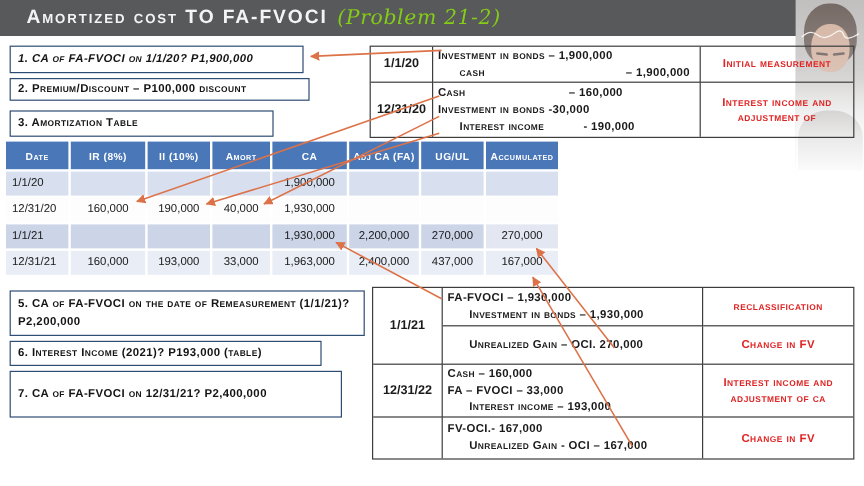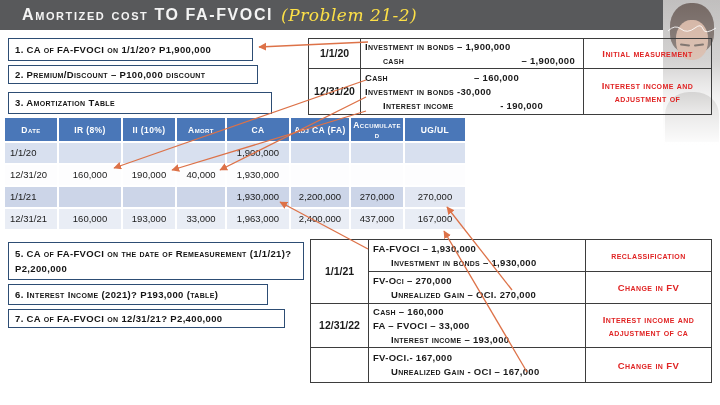--- a/index.html
+++ b/index.html
@@ -3,21 +3,21 @@
 <meta charset="utf-8">
 <style>
   html,body{margin:0;padding:0;}
   .slide{position:relative;width:720px;height:405px;background:#ffffff;overflow:hidden;
          font-family:"Liberation Sans",sans-serif;font-variant:small-caps;color:#1a1a1a;}
 
   
   .titlebar{position:absolute;left:0;top:0;width:720px;height:30px;background:#58595b;z-index:1;
             display:flex;align-items:center;padding-left:22px;box-sizing:border-box;}
   .title-main{color:#f4f4f4;font-size:16px;font-weight:800;letter-spacing:1.6px;}
-  .title-script{color:#fde047;font-family:"DejaVu Serif",serif;font-style:italic;font-weight:500;
+  .title-script{color:#84cc16;font-family:"DejaVu Serif",serif;font-style:italic;font-weight:500;
                 font-size:17px;letter-spacing:.5px;margin-left:8px;font-variant:normal;}
 
   
   .webcam{position:absolute;left:663px;top:0;width:57px;height:148px;z-index:2;
           background:linear-gradient(#b3b1b0 0%,#bdbbba 45%,#e9e8e8 80%,#ffffff 100%);overflow:hidden;}
   .hair{position:absolute;left:7px;top:3px;width:44px;height:50px;background:#564741;
         border-radius:46% 46% 38% 38%;}
   .face{position:absolute;left:13px;top:20px;width:32px;height:40px;background:#c9a28d;border-radius:46%;}
   .brow{position:absolute;top:44px;width:10px;height:2px;background:#4a3b33;border-radius:2px;}
   .brow.l{left:17px;transform:rotate(6deg);} .brow.r{left:31px;transform:rotate(-6deg);}
@@ -36,21 +36,21 @@
   .jt{position:absolute;display:grid;border:1.2px solid #3d3d3d;box-sizing:border-box;z-index:3;background:transparent;}
   .jt-top{left:308px;top:38px;width:404px;grid-template-columns:52px 223px 1fr;grid-template-rows:30px 45px;}
   .jt-bot{left:310px;top:239px;width:402px;grid-template-columns:58px 217px 1fr;grid-template-rows:32px 32px 44px 34px;}
   .jcell{border-right:1.2px solid #3d3d3d;border-bottom:1.2px solid #3d3d3d;box-sizing:border-box;
          display:flex;flex-direction:column;justify-content:center;padding:1px 4px;}
   .jcell.last-col{border-right:none;} .jcell.last-row{border-bottom:none;}
   .jdate{align-items:center;text-align:center;font-size:10.5px;font-weight:600;overflow-wrap:anywhere;line-height:13px;}
   .jline{display:flex;font-size:9.5px;font-weight:600;letter-spacing:.3px;line-height:14px;white-space:nowrap;}
   .jline .ind{padding-left:18px;}
   .jamt{margin-left:auto;}
-  .amt-flush{margin-right:4px;} .amt-mid{margin-right:60px;} .amt-mid2{margin-right:36px;}
+  .amt-flush{margin-right:4px;} .amt-mid{margin-right:60px;} .amt-mid2{margin-right:50px;}
   .redcell{align-items:center;justify-content:center;text-align:center;color:#e02424;font-weight:800;
            font-size:9.5px;letter-spacing:.4px;line-height:13px;padding:1px 16px;}
 
   
   .amt-table{position:absolute;left:5px;top:118px;z-index:3;display:grid;background:#ffffff;gap:2px;
              grid-template-columns:52px 62px 52px 48px 62px 58px 52px 60px;
              grid-template-rows:23px 20px 20px 20px 20px;}
   .acell{display:flex;align-items:center;justify-content:center;font-size:9.5px;line-height:10px;}
   .ahead{background:#4a77b8;color:#ffffff;font-weight:800;font-size:8.5px;letter-spacing:.4px;
          text-align:center;overflow-wrap:anywhere;padding:11px 2px;}
@@ -76,27 +76,27 @@
     <div class="face"></div>
     <div class="brow l"></div>
     <div class="brow r"></div>
     <div class="shoulders"></div>
     <div class="cam-fade"></div>
     <svg class="sig" width="54" height="16">
       <path d="M3 11 Q10 4 16 9 T30 8 Q36 3 38 9 T51 8" fill="none" stroke="rgba(255,255,255,.85)" stroke-width="1"></path>
     </svg>
   </div>
 
-  <div class="nbox" style="left:8px;top:38px;width:245px;height:23px;">
+  <div class="nbox" style="left:8px;top:38px;width:245px;height:23px;font-style:italic;">
     <span>1. CA of FA-FVOCI on 1/1/20? P1,900,000</span>
   </div>
   <div class="nbox" style="left:8px;top:65px;width:250px;height:19px;">
     <span>2. Premium/Discount – P100,000 discount</span>
   </div>
-  <div class="nbox" style="left:8px;top:92px;width:264px;height:22px;">
+  <div class="nbox" style="left:8px;top:92px;width:220px;height:22px;">
     <span>3. Amortization Table</span>
   </div>
 
   <div class="jt jt-top">
     <div class="jcell jdate">1/1/20</div>
     <div class="jcell">
       <div class="jline">
           <span>Investment in bonds – 1,900,000</span>
         </div>
       <div class="jline">
@@ -123,22 +123,22 @@
     <div class="jcell redcell last-col last-row">Interest income and adjustment of</div>
   </div>
 
   <div class="amt-table">
     <div class="acell ahead">Date</div>
     <div class="acell ahead">IR (8%)</div>
     <div class="acell ahead">II (10%)</div>
     <div class="acell ahead">Amort</div>
     <div class="acell ahead">CA</div>
     <div class="acell ahead">Adj CA (FA)</div>
+    <div class="acell ahead">UG/UL</div>
     <div class="acell ahead">Accumulated</div>
-    <div class="acell ahead">UG/UL</div>
 
     <div class="acell r1 date">1/1/20</div>
     <div class="acell r1"></div>
     <div class="acell r1"></div>
     <div class="acell r1"></div>
     <div class="acell r1">1,900,000</div>
     <div class="acell r1"></div>
     <div class="acell r1"></div>
     <div class="acell r1"></div>
 
@@ -169,40 +169,37 @@
     <div class="acell r4">437,000</div>
     <div class="acell r4">167,000</div>
   </div>
 
   <div class="nbox" style="left:8px;top:242px;width:296px;height:38px;white-space:normal;line-height:15px;">
     <span>5. CA of FA-FVOCI on the date of Remeasurement (1/1/21)? P2,200,000</span>
   </div>
   <div class="nbox" style="left:8px;top:284px;width:260px;height:21px;">
     <span>6. Interest Income (2021)? P193,000 (table)</span>
   </div>
-  <div class="nbox" style="left:8px;top:309px;width:277px;height:19px;">
+  <div class="nbox" style="left:8px;top:309px;width:277px;height:39px;">
     <span>7. CA of FA-FVOCI on 12/31/21? P2,400,000</span>
   </div>
 
   <div class="jt jt-bot">
     <div class="jcell jdate" style="grid-row:1/3;">1/1/21</div>
     <div class="jcell">
       <div class="jline">
           <span>FA-FVOCI – 1,930,000</span>
         </div>
       <div class="jline">
           <span class="ind">Investment in bonds – 1,930,000</span>
         </div>
     </div>
     <div class="jcell redcell last-col">reclassification</div>
 
     <div class="jcell">
-      <div class="jline">
-          <span>FV-Oci – 270,000</span>
-        </div>
       <div class="jline">
           <span class="ind">Unrealized Gain – OCI. 270,000</span>
         </div>
     </div>
     <div class="jcell redcell last-col">Change in FV</div>
 
     <div class="jcell jdate">12/31/22</div>
     <div class="jcell">
       <div class="jline">
           <span>Cash – 160,000</span>

